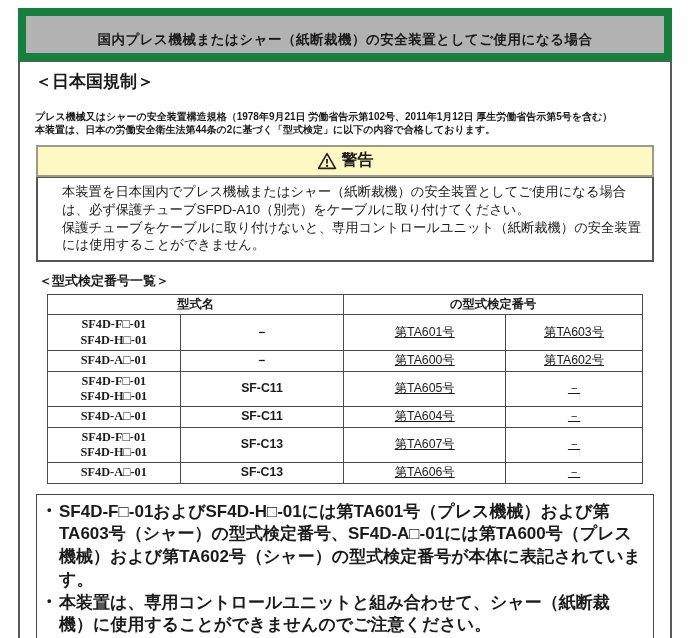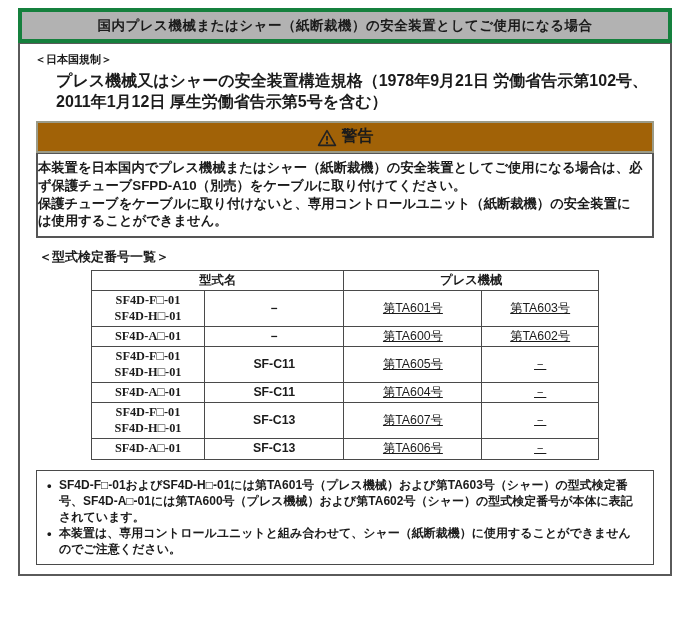--- a/index.html
+++ b/index.html
@@ -7,78 +7,77 @@
     width: 690px; height: 638px;
     background: #ffffff;
     font-family: "Liberation Sans", "DejaVu Sans", sans-serif;
     color: #1b1b1b;
     overflow: hidden;
   }
   .page { padding: 8px 18px 0 18px; }
 
   .title-bar {
     background: #b2b2b2;
-    border: 4px solid #15803d;
+    border: 8px solid #15803d;
     text-align: center;
     font-weight: bold;
     font-size: 13.5px;
-    padding: 5px 0 4px 0;
+    padding: 15px 0 4px 0;
     letter-spacing: 0.5px;
   }
 
   .outer-box {
     border: 2px solid #5a5a5a;
     border-top: 1px solid #5a5a5a;
     padding: 7px 15px 9px 15px;
   }
 
   .reg-heading {
-    font-size: 11px;
-    font-weight: bold;
-    margin: 1px 0 3px 0;
+    font-size: 17px;
+    font-weight: bold;
+    margin: 1px 0 17px 0;
   }
   .reg-text {
-    font-size: 16px;
+    font-size: 10px;
     font-weight: 600;
     line-height: 1.32;
-    margin-left: 21px;
   }
 
   .warning-box { margin: 9px 1px 10px 1px; }
   .warning-header {
-    background: #a16207;
+    background: #fef9c3;
     border: 2px solid #9b9b88;
     text-align: center;
     font-size: 16px;
     font-weight: bold;
     padding: 3px 0 4px 0;
     display: flex;
-    align-items: flex-end;
+    align-items: center;
     justify-content: center;
     gap: 5px;
   }
   .warning-header svg { display: block; }
   .warning-body {
     border: 2px solid #555555;
     border-top: 1px solid #555555;
-    padding: 5px 8px 6px 0;
+    padding: 5px 8px 6px 24px;
     font-size: 13.3px;
-    font-weight: 700;
+    font-weight: 400;
     line-height: 1.33;
   }
 
   .table-heading {
     font-size: 13px;
     font-weight: bold;
     margin: 4px 0 4px 4px;
   }
 
   table.cert-table {
     border-collapse: collapse;
-    width: 508px;
+    width: 596px;
     margin: 0 auto;
   }
   .cert-table th, .cert-table td {
     border: 1.5px solid #4a4a4a;
     text-align: center;
     vertical-align: middle;
     font-size: 12.3px;
     padding: 2px 4px;
     line-height: 1.25;
   }
@@ -87,21 +86,21 @@
   .unit-cell  { font-weight: bold; }
   .num-cell   { font-weight: normal; text-decoration: underline; }
 
   .notes-box {
     border: 1.5px solid #4a4a4a;
     margin: 10px 1px 0 1px;
     padding: 6px 10px 7px 8px;
   }
   .notes-box ul { list-style: none; }
   .notes-box li {
-    font-size: 12px;
+    font-size: 17px;
     font-weight: 600;
     line-height: 1.34;
     padding-left: 14px;
     position: relative;
   }
   .notes-box li::before {
     content: "\2022";
     position: absolute;
     left: 2px;
     top: 0;
@@ -112,20 +111,21 @@
 <body>
 
 <div class="page">
 
   <div class="title-bar">国内プレス機械またはシャー（紙断裁機）の安全装置としてご使用になる場合</div>
 
   <div class="outer-box">
 
     <div class="reg-heading">＜日本国規制＞</div>
     <div class="reg-text">プレス機械又はシャーの安全装置構造規格（1978年9月21日 労働省告示第102号、2011年1月12日 厚生労働省告示第5号を含む）</div>
+    <div class="reg-text">本装置は、日本の労働安全衛生法第44条の2に基づく「型式検定」に以下の内容で合格しております。</div>
 
     <div class="warning-box">
       <div class="warning-header">
         <span>
           <svg width="20" height="18" viewBox="0 0 24 22">
             <path d="M12 2 L22.3 20 L1.7 20 Z" fill="none" stroke="#222222" stroke-width="2" stroke-linejoin="round"></path>
             <line x1="12" y1="8.5" x2="12" y2="14" stroke="#222222" stroke-width="2.2"></line>
             <circle cx="12" cy="17" r="1.4" fill="#222222"></circle>
           </svg>
         </span>
@@ -142,21 +142,21 @@
     <table class="cert-table">
       <colgroup>
         <col style="width:22.3%">
           <col style="width:27.5%">
           <col style="width:27.2%">
           <col style="width:23%">
       </colgroup>
       <thead>
         <tr>
           <th colspan="2">型式名</th>
-          <th colspan="2">プレス機械</th>
+          <th colspan="2">の型式検定番号</th>
         </tr>
       </thead>
       <tbody>
         <tr>
           <td class="model-cell">SF4D-F□-01
 SF4D-H□-01</td>
           <td class="unit-cell">－</td>
           <td class="num-cell">第TA601号</td>
           <td class="num-cell">第TA603号</td>
         </tr>

